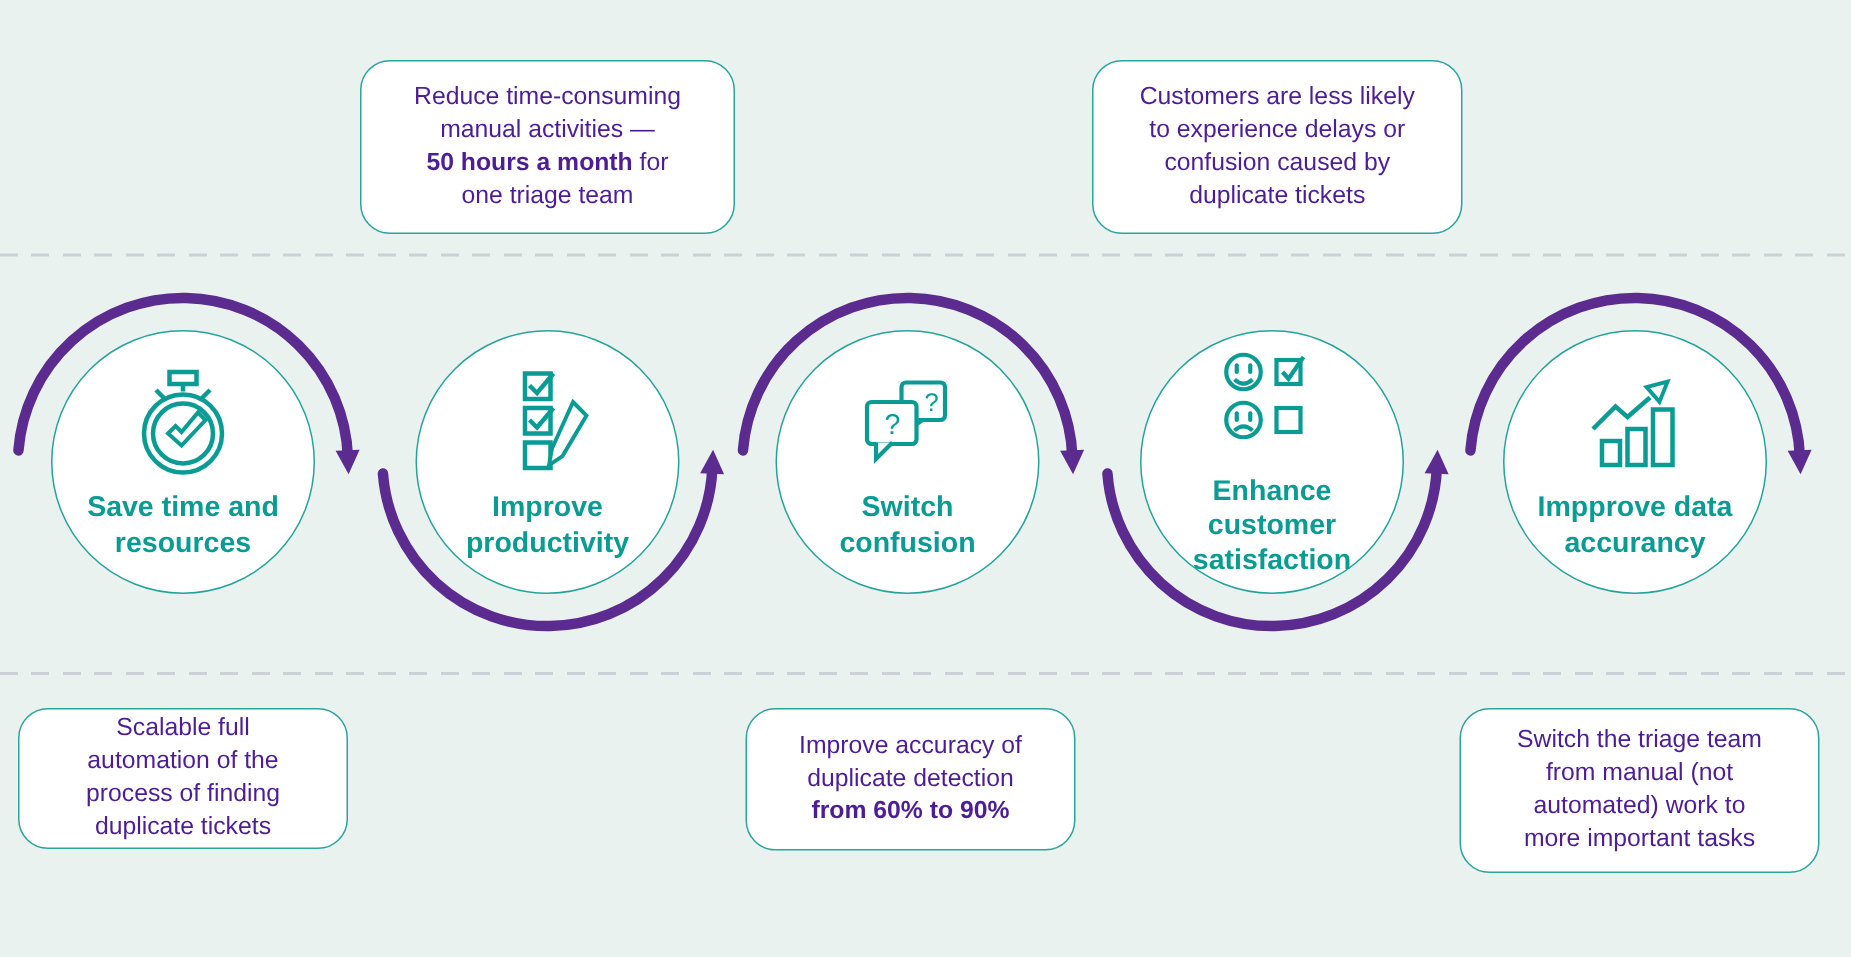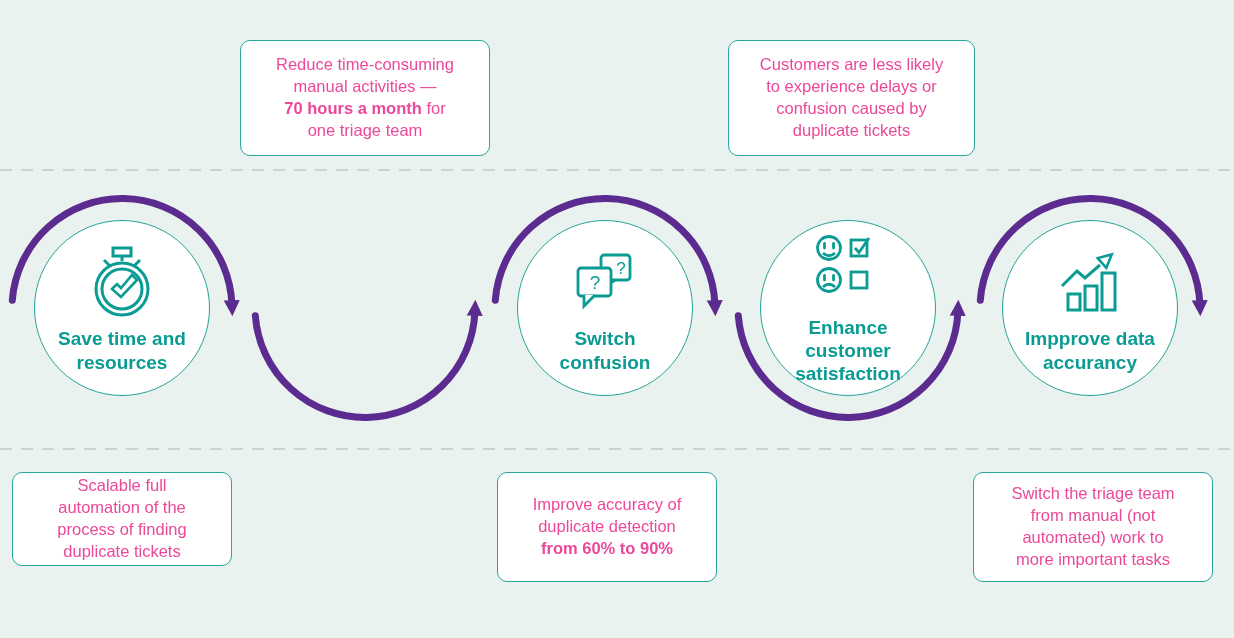--- a/index.html
+++ b/index.html
@@ -1,30 +1,30 @@
 <!DOCTYPE html>
 <html><head>
 <meta charset="utf-8">
 <style>
   html,body{margin:0;padding:0;}
   body{font-family:"Liberation Sans",sans-serif;}
   .canvas{position:relative;width:1234px;height:638px;background:#e9f2ee;overflow:hidden;}
 
   
   .callout{
-    position:absolute;background:#ffffff;border:1.5px solid #2aa49c;border-radius:10px;
+    position:absolute;background:#ffffff;border:1.5px solid #2aa49c;border-radius:20px;
     display:flex;align-items:center;justify-content:center;text-align:center;
-    font-size:16.5px;line-height:1.33;color:#ec4899;padding:8px 10px;box-sizing:border-box;
+    font-size:16.5px;line-height:1.33;color:#4c1d95;padding:8px 10px;box-sizing:border-box;
   }
   .callout .txt{white-space:pre-line;}
   .callout .b{font-weight:700;}
   .t1{left:240px;top:40px;width:250px;height:116px;}
   .t2{left:728px;top:40px;width:247px;height:116px;}
   .b1{left:12px;top:472px;width:220px;height:94px;}
-  .b2{left:497px;top:472px;width:220px;height:110px;}
+  .b2{left:497px;top:472px;width:220px;height:95px;}
   .b3{left:973px;top:472px;width:240px;height:110px;}
 
   
   .dash{position:absolute;left:0;width:1234px;height:2px;
     background:repeating-linear-gradient(90deg,#ccd1d5 0 12px,transparent 12px 21px);}
   .dash.l1{top:169px;}
   .dash.l2{top:448px;}
 
   
   .step{position:absolute;width:250px;height:250px;top:183px;}
@@ -51,21 +51,21 @@
     <defs>
       <marker id="arrow" viewBox="0 0 20 20" refX="6" refY="10" markerWidth="20" markerHeight="20" markerUnits="userSpaceOnUse" orient="auto">
         <path d="M2,2 L18,10 L2,18 Z" fill="#5c2b8f"></path>
       </marker>
     </defs>
   </svg>
 
   <div class="callout t1">
     <div class="txt"><span>Reduce time-consuming
 manual activities —
-</span><span class="b">70 hours a month</span><span> for
+</span><span class="b">50 hours a month</span><span> for
 one triage team</span></div>
   </div>
   <div class="callout t2">
     <div class="txt"><span>Customers are less likely
 to experience delays or
 confusion caused by
 duplicate tickets</span><span class="b"></span><span></span></div>
   </div>
 
   <div class="dash l1"></div>
@@ -87,20 +87,32 @@
       </svg>
       <div class="step-label">Save time and
 resources</div>
     </div>
   </div>
 
   <div class="step s2">
     <svg class="arc" viewBox="-125 -125 250 250">
       <path d="M -109.7 7.7 A 110 110 0 0 0 109.9 3.8" fill="none" stroke="#5c2b8f" stroke-width="7" stroke-linecap="round" marker-end="url(#arrow)"></path>
     </svg>
+    <div class="circle">
+      <svg class="icon" width="80" height="80" viewBox="0 0 80 80" fill="none" stroke="#0a9c94" stroke-width="3">
+        <rect x="25" y="7" width="17" height="17"></rect>
+        <polyline points="28,15 33,20 44,7"></polyline>
+        <rect x="25" y="30" width="17" height="17"></rect>
+        <polyline points="28,38 33,43 44,30"></polyline>
+        <rect x="25" y="53" width="17" height="17"></rect>
+        <path d="M57,26 L66,35 L50,62 L41,68 L43,57 Z" stroke-width="2.6" fill="#ffffff"></path>
+      </svg>
+      <div class="step-label">Improve
+productivity</div>
+    </div>
   </div>
 
   <div class="step s3">
     <svg class="arc" viewBox="-125 -125 250 250">
       <path d="M -109.7 -7.7 A 110 110 0 0 1 109.9 -3.8" fill="none" stroke="#5c2b8f" stroke-width="7" stroke-linecap="round" marker-end="url(#arrow)"></path>
     </svg>
     <div class="circle">
       <svg class="icon" width="80" height="80" viewBox="0 0 80 80" fill="none" stroke="#0a9c94" stroke-width="2.8">
         <rect x="36" y="13" width="29" height="25" rx="3"></rect>
         <path d="M44,38 L40,45 L50,38" fill="#ffffff"></path>

